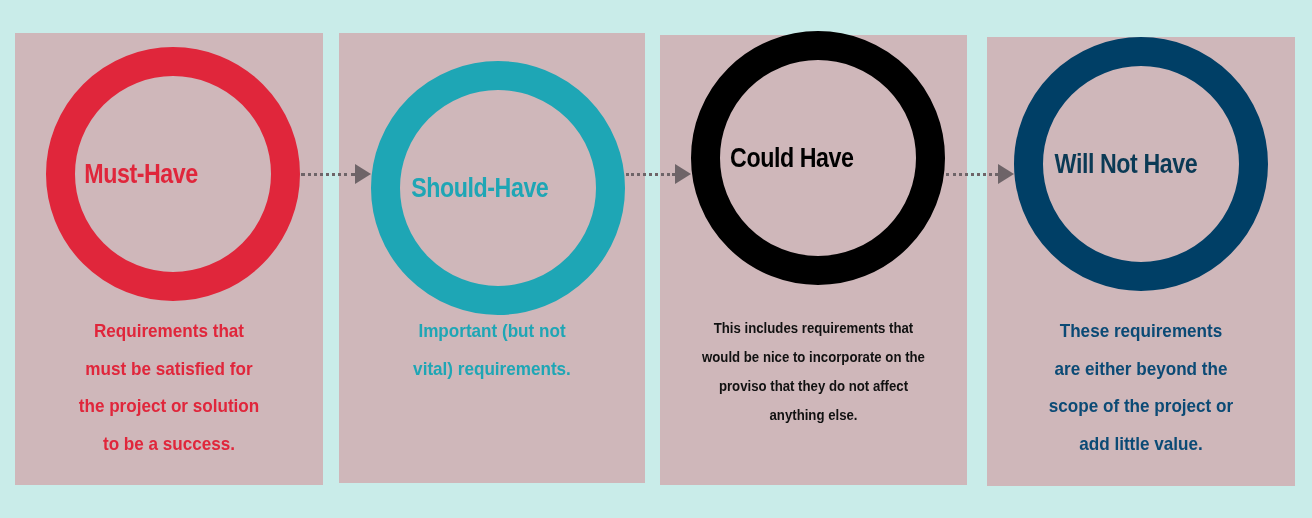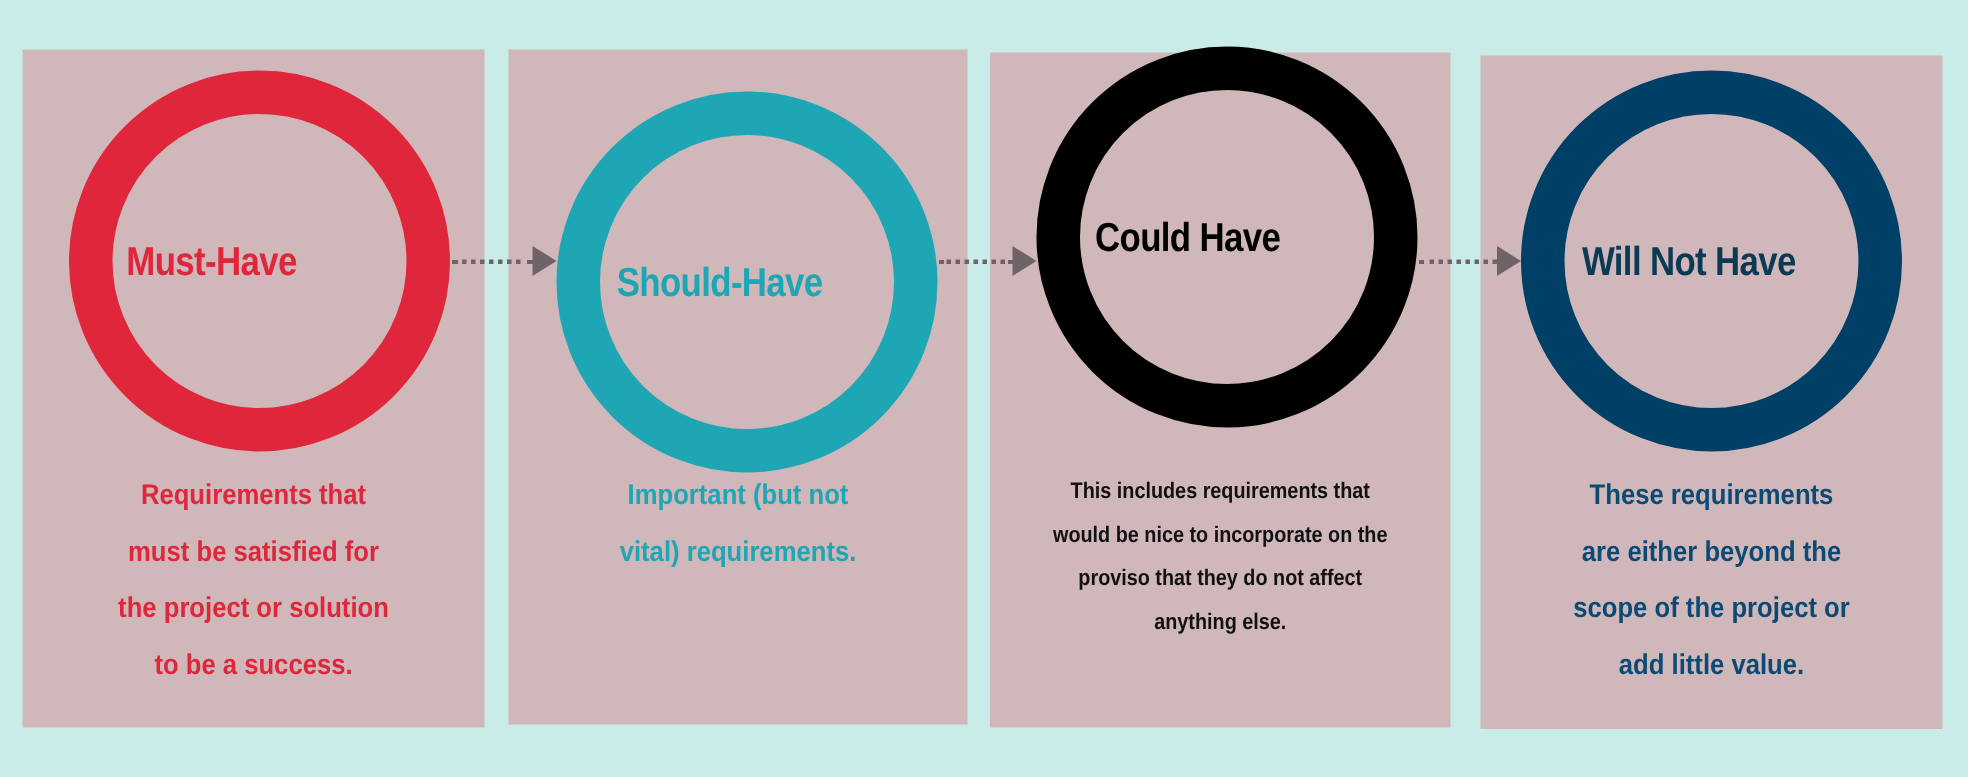--- a/index.html
+++ b/index.html
@@ -88,21 +88,21 @@
 </div>
 <div class="desc small" style="left:650px; width:327px; top:313px; color:#111111;">
   <span>This includes requirements that</span>
   <span>would be nice to incorporate on the</span>
   <span>proviso that they do not affect</span>
   <span>anything else.</span>
 </div>
 
 <div class="card" style="left:987px; top:37px; width:308px; height:449px;">
 </div>
-<div class="ring" style="left:1014px; top:47px; border-color:#003f66;">
+<div class="ring" style="left:1014px; top:37px; border-color:#003f66;">
   <span class="ring-label" style="color:#0b3a55;">Will Not Have</span>
 </div>
 <div class="desc large" style="left:987px; width:308px; top:312px; color:#0b4a75;">
   <span>These requirements</span>
   <span>are either beyond the</span>
   <span>scope of the project or</span>
   <span>add little value.</span>
 </div>
 
 <div class="connector" style="left:301px; top:168px; width:70px;">

